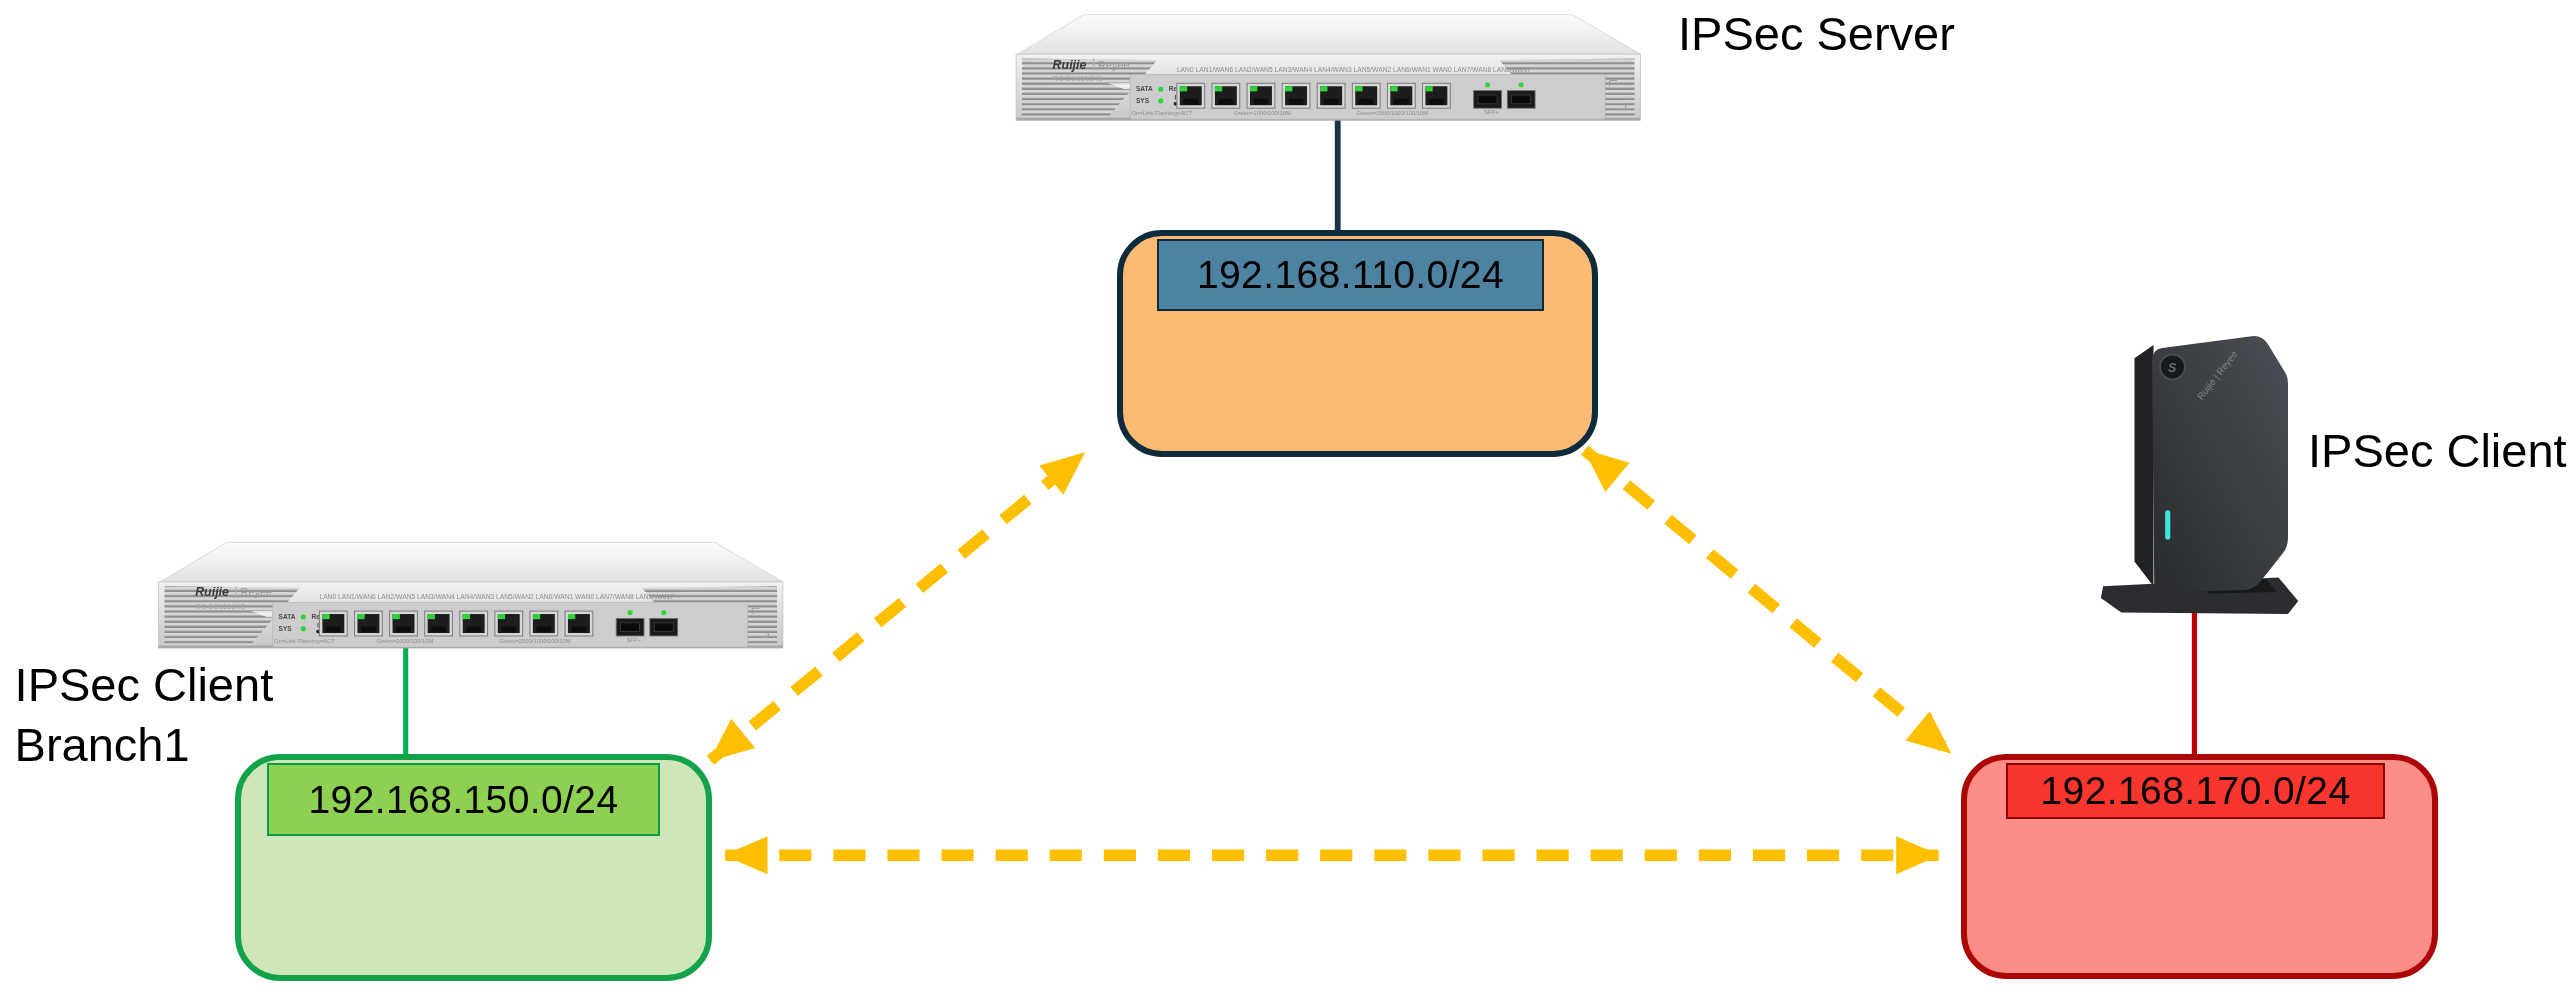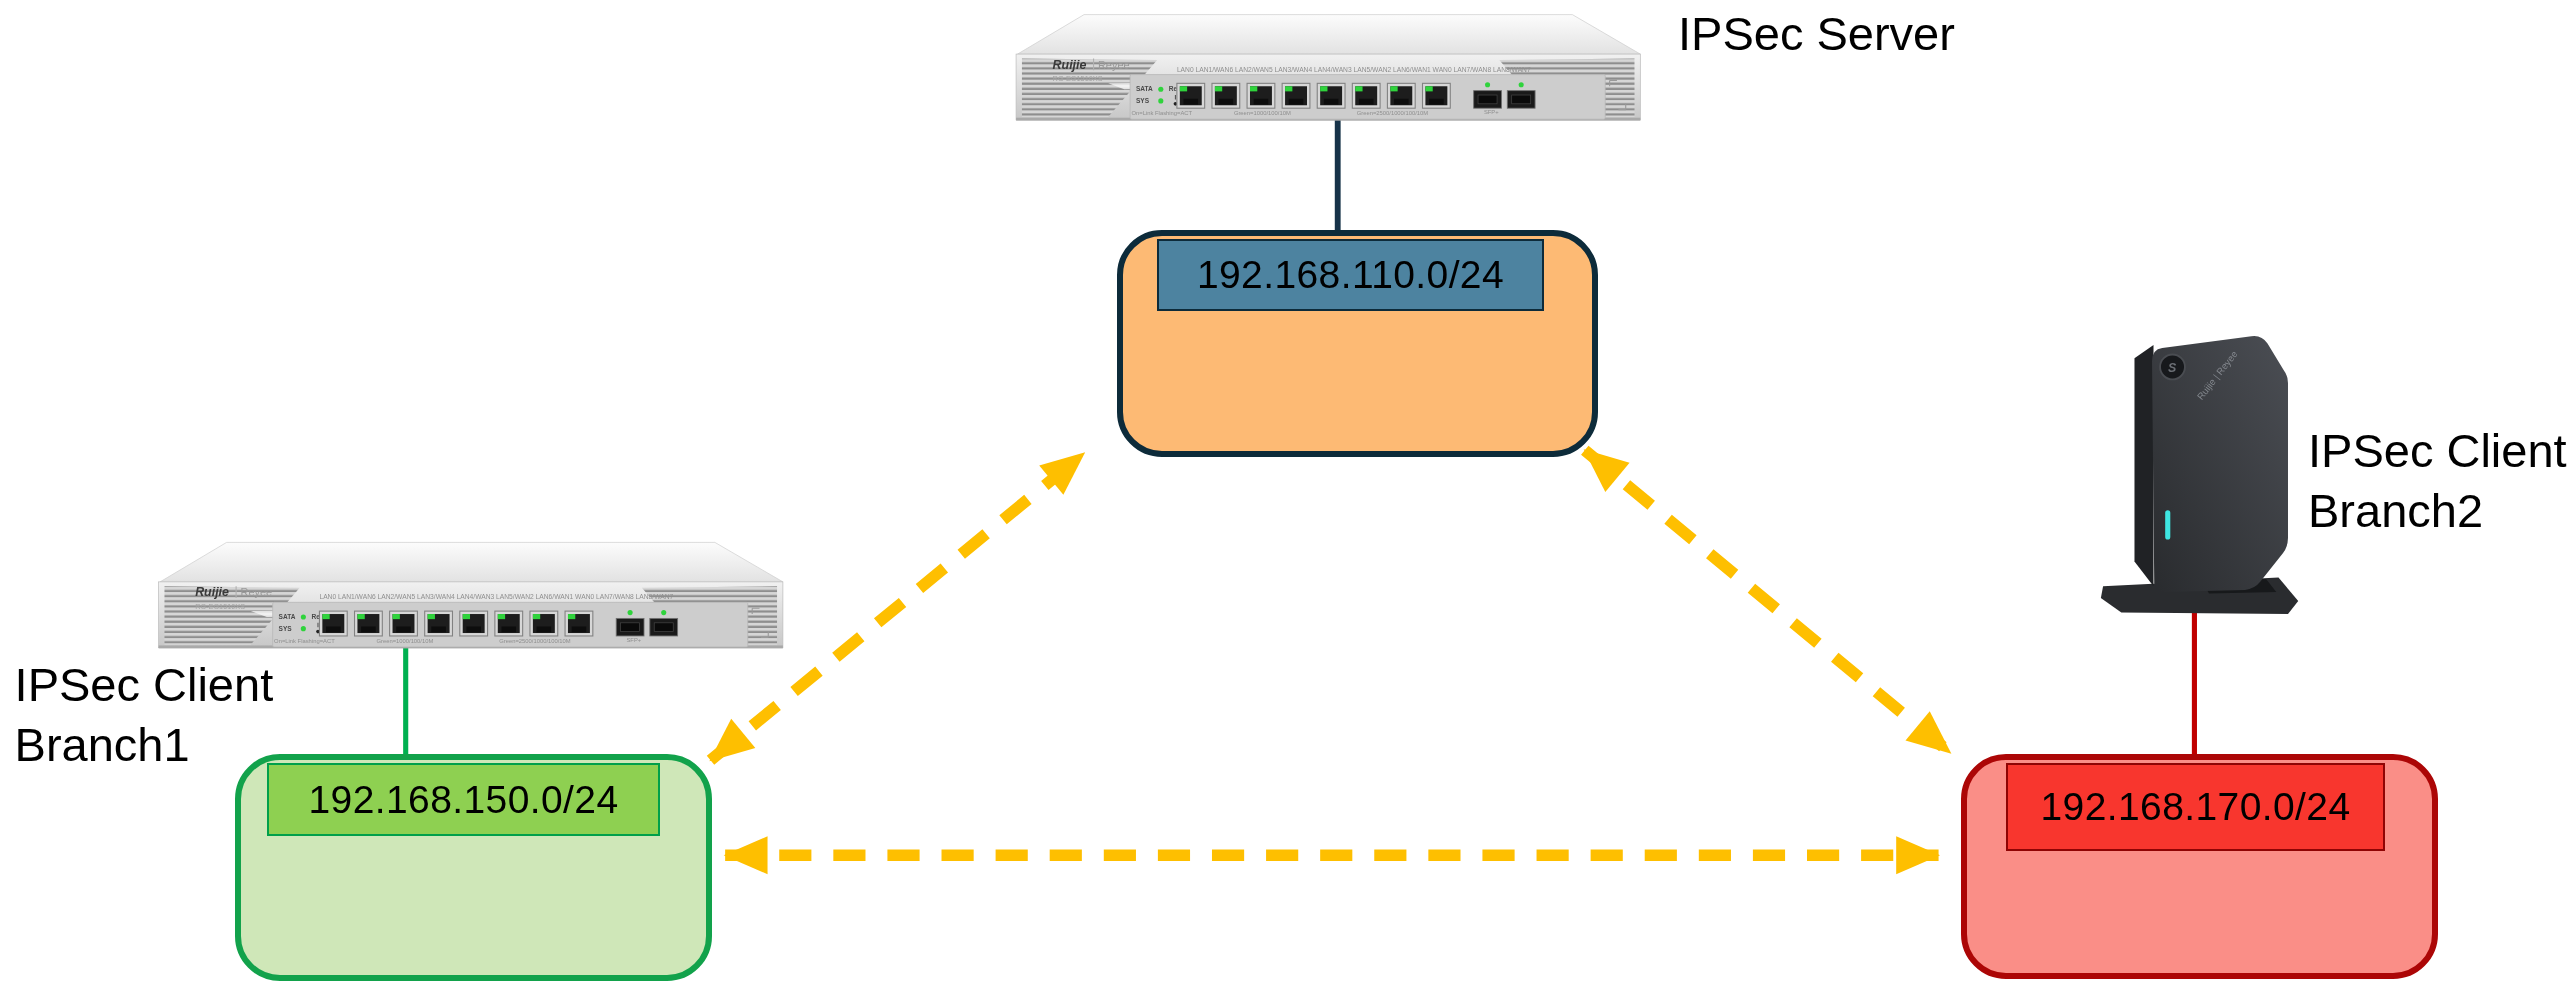--- a/index.html
+++ b/index.html
@@ -8,21 +8,21 @@
           font-family:"Liberation Sans",sans-serif;}
   .layer{position:absolute;left:0;top:0;width:2576px;height:1000px;pointer-events:none;}
   .net-box{position:absolute;border-radius:45px;}
   .net-inner{position:absolute;display:flex;align-items:center;justify-content:center;
              font-size:39px;color:#000;letter-spacing:0.4px;white-space:nowrap;}
   .box-hq{left:1101px;top:230px;width:481px;height:227px;background:#fdba74;border:6.6px solid #0d2b3a;margin-left:16px;}
   .inner-hq{left:34px;top:2.9px;width:387px;height:72px;background:#4d83a0;border:2.9px solid #0d2b3a;}
   .box-b1{left:235px;top:754px;width:477px;height:227px;background:#cfe7b8;border:6.6px solid #12a24b;}
   .inner-b1{left:26px;top:3px;width:393px;height:73px;background:#8ed051;border:2.9px solid #00a04a;}
   .box-b2{left:1961px;top:754px;width:477px;height:225px;background:#fa8e87;border:6.6px solid #ac0606;}
-  .inner-b2{left:39px;top:2.9px;width:379px;height:88px;background:#f8362e;border:2.9px solid #8f0404;}
+  .inner-b2{left:39px;top:2.9px;width:379px;height:56px;background:#f8362e;border:2.9px solid #8f0404;}
   .node-label{position:absolute;font-size:47px;line-height:60px;color:#000;white-space:nowrap;}
   .lbl-hq{left:1678px;top:4px;}
   .lbl-b1{left:14.6px;top:655px;}
   .lbl-b2{left:2308px;top:421px;}
 </style>
 </head>
 <body>
 
 <div class="canvas">
 
@@ -127,21 +127,20 @@
 
   <div class="node-label lbl-hq">
     <div>IPSec Server</div>
   </div>
   <div class="node-label lbl-b1">
     <div>IPSec Client</div>
     <div>Branch1</div>
   </div>
   <div class="node-label lbl-b2">
     <div>IPSec Client</div>
-    <div>Branch2</div>
   </div>
 
   <svg class="layer" viewBox="0 0 3524 1368">
     <defs>
       <marker id="ah" markerUnits="userSpaceOnUse" markerWidth="66" markerHeight="58" refX="60" refY="28" orient="auto-start-reverse">
         <path d="M2,2 L62,28 L2,54 Z" fill="#febf00"></path>
       </marker>
     </defs>
     <line x1="972" y1="1040" x2="1483" y2="620" stroke="#febf00" stroke-width="16" stroke-dasharray="44 30" marker-start="url(#ah)" marker-end="url(#ah)"></line>
     <line x1="2168" y1="616" x2="2668" y2="1030" stroke="#febf00" stroke-width="16" stroke-dasharray="44 30" marker-start="url(#ah)" marker-end="url(#ah)"></line>

